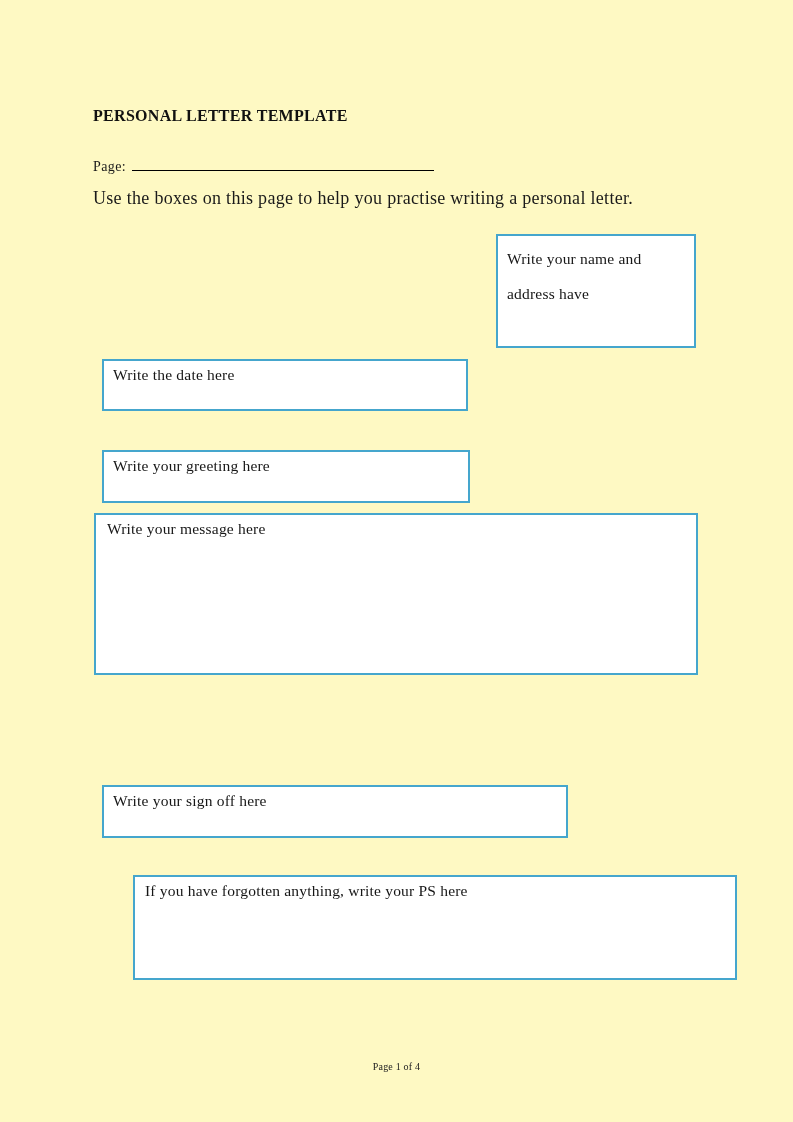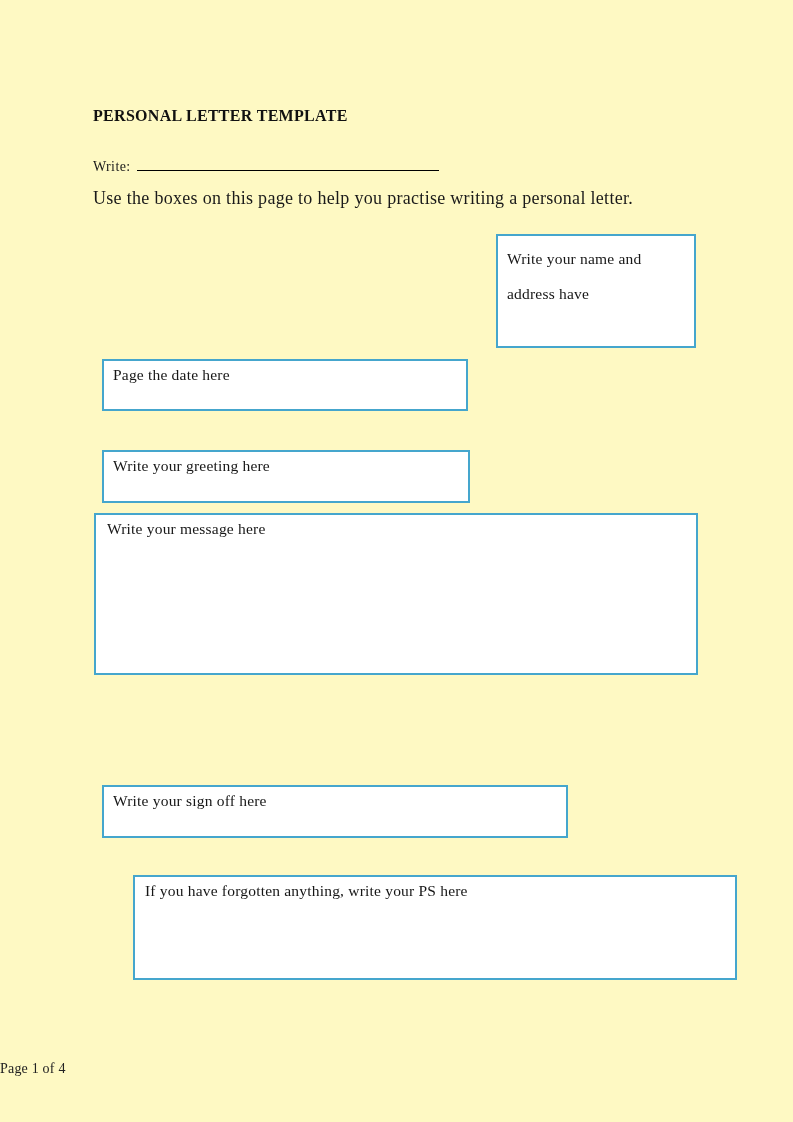--- a/index.html
+++ b/index.html
@@ -86,45 +86,45 @@
   .box-ps {
     left: 94px; top: 875px; width: 604px; height: 105px;
     padding: 5px 8px 0 10px;
     margin-left: 39px;
   }
   .footer {
     position: absolute;
     left: 0;
     top: 1061px;
     width: 100%;
-    text-align: left;
-    font-size: 14px;
+    text-align: center;
+    font-size: 10px;
     letter-spacing: 0.2px;
     color: #222222;
   }
 </style>
 </head>
 <body>
 
 <div class="page">
 
   <h1 class="title">PERSONAL LETTER TEMPLATE</h1>
 
   <div class="name-row">
-    <span class="name-label">Write:</span><span class="name-blank"></span>
+    <span class="name-label">Page:</span><span class="name-blank"></span>
   </div>
 
   <p class="instruction">Use the boxes on this page to help you practise writing a personal letter.</p>
 
   <div class="box box-name-address">
     <span class="box-label">Write your name and address have</span>
   </div>
 
   <div class="box box-date">
-    <span class="box-label">Page the date here</span>
+    <span class="box-label">Write the date here</span>
   </div>
 
   <div class="box box-greeting">
     <span class="box-label">Write your greeting here</span>
   </div>
 
   <div class="box box-message">
     <span class="box-label">Write your message here</span>
   </div>
 

